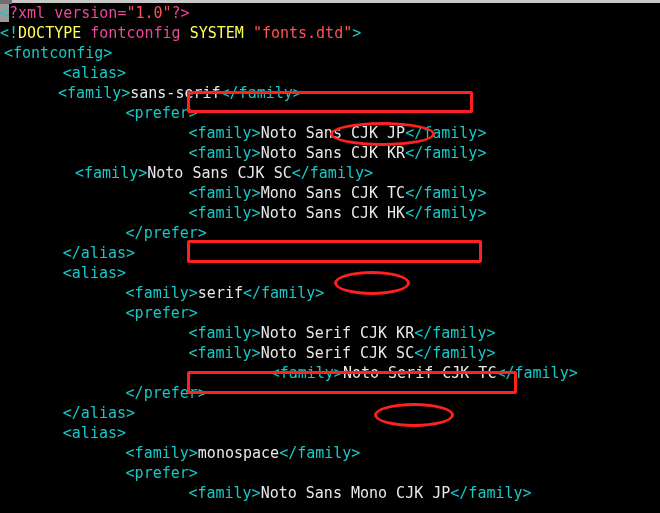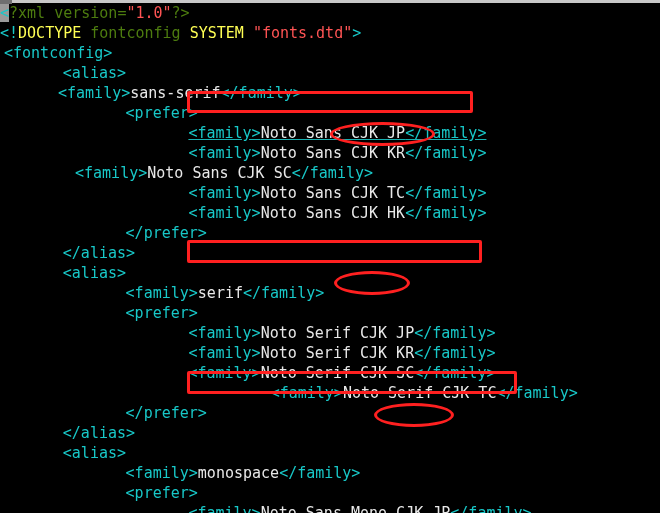--- a/index.html
+++ b/index.html
@@ -43,21 +43,21 @@
     line-height: 20px;
     font-size: 15px;
     white-space: pre;
     letter-spacing: 0px;
     color: #18b2b2;
   }
   
   .tag      { color: #18c8c8; }
   .txt      { color: #e8e8e8; }
   .kw       { color: #ffff54; }
-  .grn      { color: #4d7c0f; }
+  .grn      { color: #ec4899; }
   .red      { color: #ff5454; }
   .cursor   { background: #9a9a9a; color: #18c8c8; }
 
   
   .anno-rect {
     position: absolute;
     border: 3px solid #ff2020;
     border-radius: 2px;
     box-sizing: border-box;
     pointer-events: none;
@@ -88,31 +88,30 @@
   <div id="window-edge"></div>
   <div id="window-edge-dark"></div>
 
   <div id="code">
       <div class="line" style="padding-left: 0px;"><span class="cursor">&lt;</span><span class="grn">?xml version=</span><span class="red">"1.0"</span><span class="grn">?&gt;</span></div>
       <div class="line" style="padding-left: 0px;"><span class="tag">&lt;!</span><span class="kw">DOCTYPE</span><span class="txt"> </span><span class="grn">fontconfig</span><span class="txt"> </span><span class="kw">SYSTEM</span><span class="txt"> </span><span class="red">"fonts.dtd"</span><span class="tag">&gt;</span></div>
       <div class="line" style="padding-left: 4px;"><span class="tag">&lt;fontconfig&gt;</span></div>
       <div class="line" style="padding-left: 62.8px;"><span class="tag">&lt;alias&gt;</span></div>
       <div class="line" style="padding-left: 58px;"><span class="tag">&lt;family&gt;</span><span class="txt">sans-serif</span><span class="tag">&lt;/family&gt;</span></div>
       <div class="line" style="padding-left: 125.6px;"><span class="tag">&lt;prefer&gt;</span></div>
-      <div class="line" style="padding-left: 188.4px; text-decoration: underline;"><span class="tag">&lt;family&gt;</span><span class="txt">Noto Sans CJK JP</span><span class="tag">&lt;/family&gt;</span></div>
+      <div class="line" style="padding-left: 188.4px;"><span class="tag">&lt;family&gt;</span><span class="txt">Noto Sans CJK JP</span><span class="tag">&lt;/family&gt;</span></div>
       <div class="line" style="padding-left: 188.4px;"><span class="tag">&lt;family&gt;</span><span class="txt">Noto Sans CJK KR</span><span class="tag">&lt;/family&gt;</span></div>
       <div class="line" style="padding-left: 75px;"><span class="tag">&lt;family&gt;</span><span class="txt">Noto Sans CJK SC</span><span class="tag">&lt;/family&gt;</span></div>
-      <div class="line" style="padding-left: 188.4px;"><span class="tag">&lt;family&gt;</span><span class="txt">Noto Sans CJK TC</span><span class="tag">&lt;/family&gt;</span></div>
+      <div class="line" style="padding-left: 188.4px;"><span class="tag">&lt;family&gt;</span><span class="txt">Mono Sans CJK TC</span><span class="tag">&lt;/family&gt;</span></div>
       <div class="line" style="padding-left: 188.4px;"><span class="tag">&lt;family&gt;</span><span class="txt">Noto Sans CJK HK</span><span class="tag">&lt;/family&gt;</span></div>
       <div class="line" style="padding-left: 125.6px;"><span class="tag">&lt;/prefer&gt;</span></div>
       <div class="line" style="padding-left: 62.8px;"><span class="tag">&lt;/alias&gt;</span></div>
       <div class="line" style="padding-left: 62.8px;"><span class="tag">&lt;alias&gt;</span></div>
       <div class="line" style="padding-left: 125.6px;"><span class="tag">&lt;family&gt;</span><span class="txt">serif</span><span class="tag">&lt;/family&gt;</span></div>
       <div class="line" style="padding-left: 125.6px;"><span class="tag">&lt;prefer&gt;</span></div>
-      <div class="line" style="padding-left: 188.4px;"><span class="tag">&lt;family&gt;</span><span class="txt">Noto Serif CJK JP</span><span class="tag">&lt;/family&gt;</span></div>
       <div class="line" style="padding-left: 188.4px;"><span class="tag">&lt;family&gt;</span><span class="txt">Noto Serif CJK KR</span><span class="tag">&lt;/family&gt;</span></div>
       <div class="line" style="padding-left: 188.4px;"><span class="tag">&lt;family&gt;</span><span class="txt">Noto Serif CJK SC</span><span class="tag">&lt;/family&gt;</span></div>
       <div class="line" style="padding-left: 188.4px; text-align: center;"><span class="tag">&lt;family&gt;</span><span class="txt">Noto Serif CJK TC</span><span class="tag">&lt;/family&gt;</span></div>
       <div class="line" style="padding-left: 125.6px;"><span class="tag">&lt;/prefer&gt;</span></div>
       <div class="line" style="padding-left: 62.8px;"><span class="tag">&lt;/alias&gt;</span></div>
       <div class="line" style="padding-left: 62.8px;"><span class="tag">&lt;alias&gt;</span></div>
       <div class="line" style="padding-left: 125.6px;"><span class="tag">&lt;family&gt;</span><span class="txt">monospace</span><span class="tag">&lt;/family&gt;</span></div>
       <div class="line" style="padding-left: 125.6px;"><span class="tag">&lt;prefer&gt;</span></div>
       <div class="line" style="padding-left: 188.4px;"><span class="tag">&lt;family&gt;</span><span class="txt">Noto Sans Mono CJK JP</span><span class="tag">&lt;/family&gt;</span></div>
     </div>

